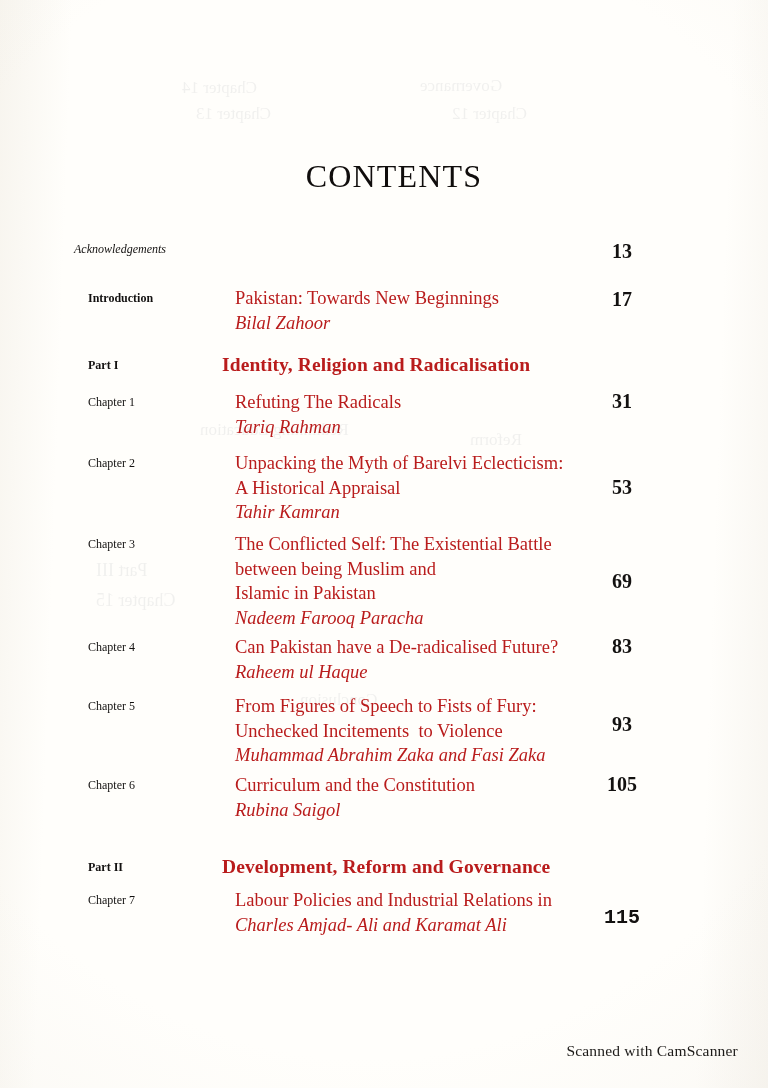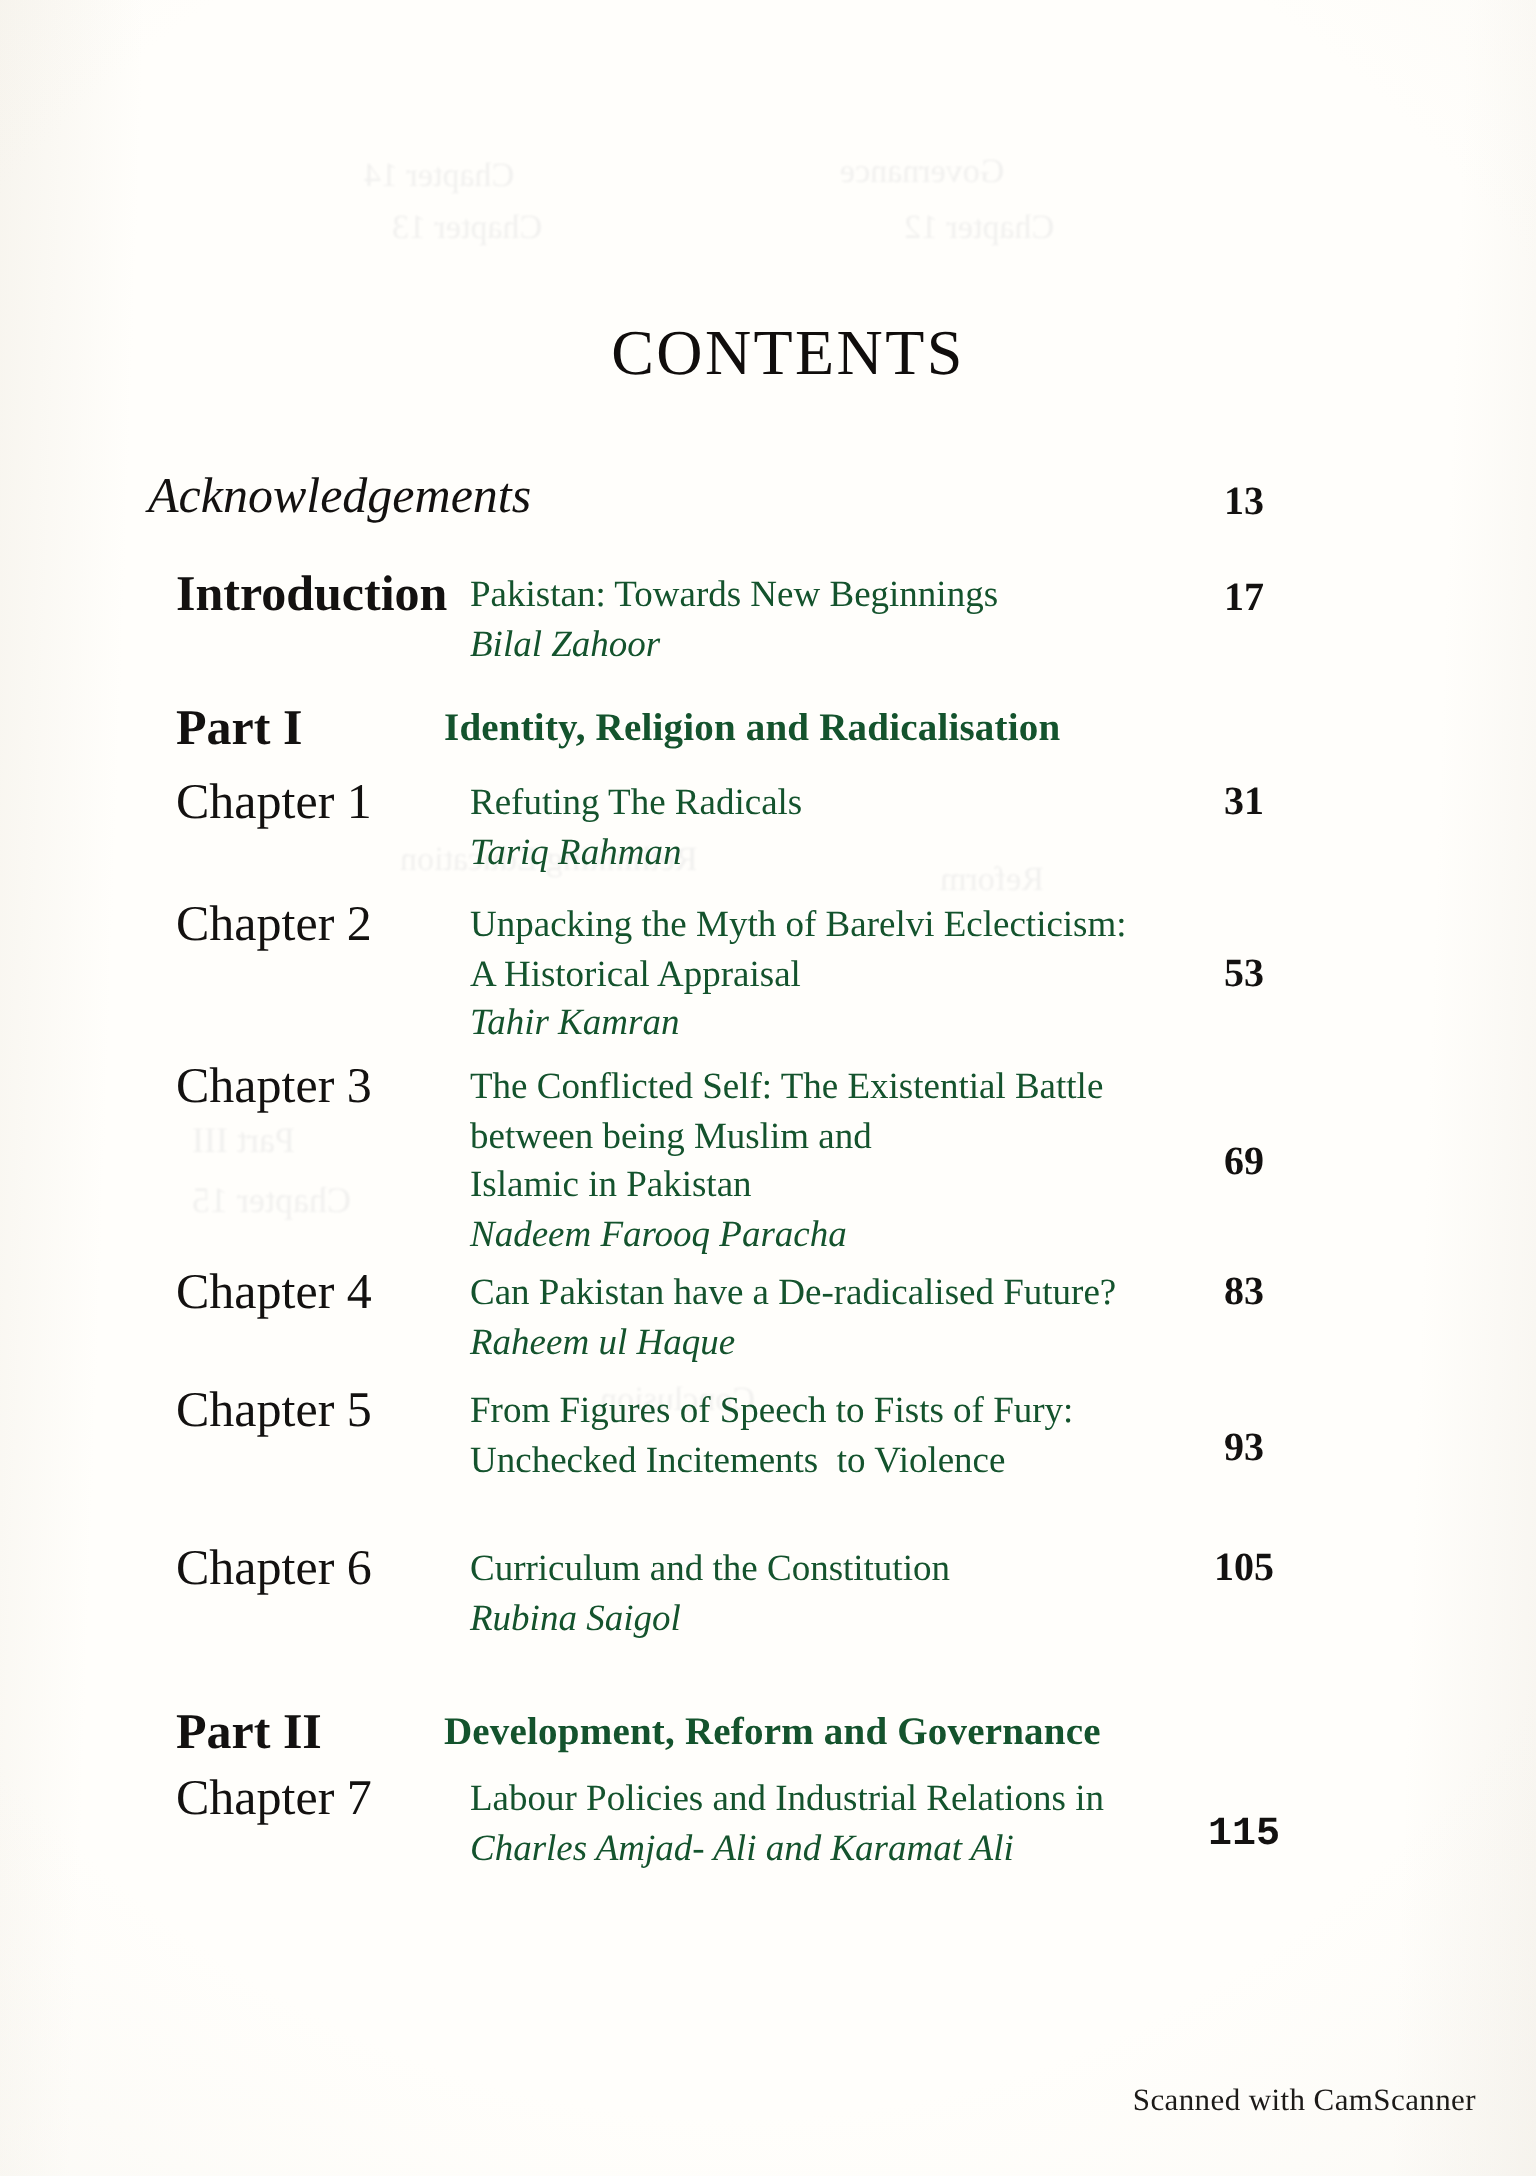--- a/index.html
+++ b/index.html
@@ -56,21 +56,21 @@
 
   .entry {
     position: absolute;
     left: 0;
     width: 768px;
   }
   .col-label {
     position: absolute;
     left: 88px;
     top: 0;
-    font-size: 25px;
+    font-size: 12px;
     line-height: 24px;
     white-space: nowrap;
     color: #131110;
   }
   .col-label.flush {
     left: 74px;
   }
   .col-label.ital {
     font-style: italic;
     font-weight: 400;
@@ -78,21 +78,21 @@
   .col-label.bold {
     font-weight: 700;
   }
   .col-body {
     position: absolute;
     left: 235px;
     top: 0;
     width: 350px;
     font-size: 18.5px;
     line-height: 24.5px;
-    color: #14532d;
+    color: #b91c1c;
   }
   .col-body.part {
     left: 222px;
     font-weight: 700;
     font-size: 19.5px;
     letter-spacing: 0.1px;
     width: 420px;
   }
   .title-line {
     white-space: pre;
@@ -195,20 +195,21 @@
           <div class="title-line">Can Pakistan have a De-radicalised Future?</div>
           <div class="byline">Raheem ul Haque</div>
         </div>
       </div>
       <div class="pageno" style="position: absolute; top: 635px;">83</div>
       <div class="entry" style="top: 694px;">
         <div class="col-label">Chapter 5</div>
         <div class="col-body">
           <div class="title-line">From Figures of Speech to Fists of Fury:</div>
           <div class="title-line">Unchecked Incitements  to Violence</div>
+          <div class="byline">Muhammad Abrahim Zaka and Fasi Zaka</div>
         </div>
       </div>
       <div class="pageno" style="position: absolute; top: 713px;">93</div>
       <div class="entry" style="top: 773px;">
         <div class="col-label">Chapter 6</div>
         <div class="col-body">
           <div class="title-line">Curriculum and the Constitution</div>
           <div class="byline">Rubina Saigol</div>
         </div>
       </div>

